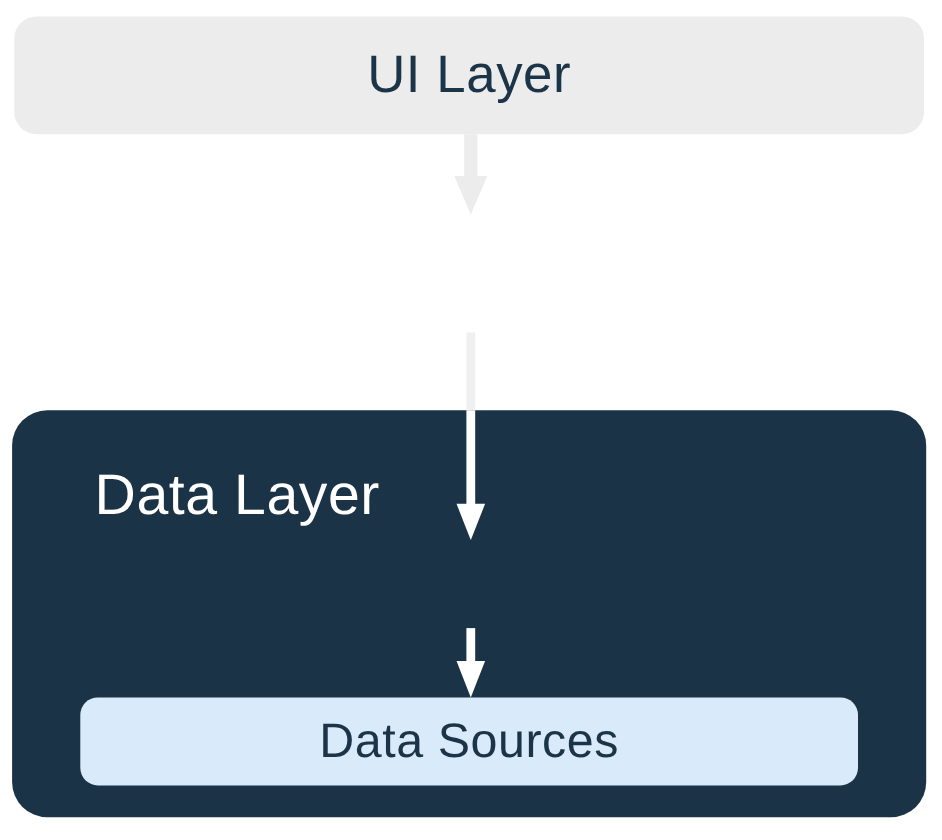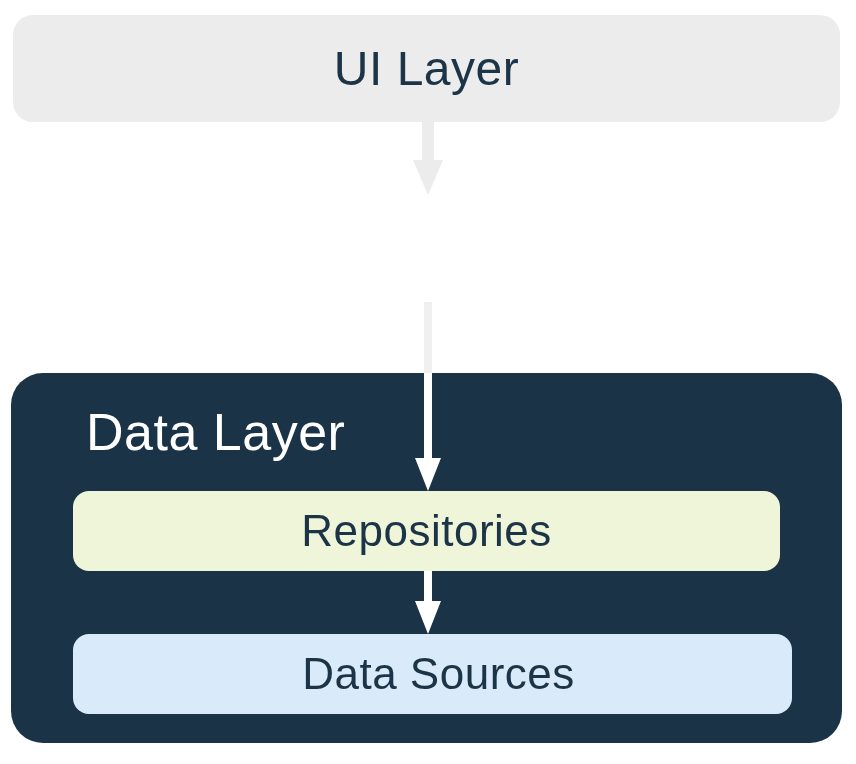--- a/index.html
+++ b/index.html
@@ -52,41 +52,41 @@
     left: 11px;
     top: 373px;
     width: 831px;
     height: 370px;
     background: var(--data-layer-bg);
     border-radius: 32px;
   }
   .data-layer-label {
     position: absolute;
     left: 86px;
-    top: 401px;
+    top: 419px;
     color: var(--data-layer-text);
     font-size: 52px;
     line-height: 1.2;
     letter-spacing: 0.5px;
   }
   .inner-box {
     position: absolute;
     left: 73px;
     width: 707px;
     height: 80px;
     border-radius: 16px;
     display: flex;
     align-items: center;
     justify-content: center;
     color: var(--inner-box-text);
     font-size: 44px;
     letter-spacing: 0.5px;
   }
   .repositories { top: 491px; background: var(--repositories-bg); }
-  .data-sources { top: 634px; background: var(--data-sources-bg); padding-left: 12px; }
+  .data-sources { top: 634px; background: var(--data-sources-bg); }
   .arrow {
     position: absolute;
     left: 408px;
     z-index: 5;
   }
   .arrow-1 { top: 122px; }
   .arrow-2 { top: 302px; }
   .arrow-3 { top: 571px; }
   .fill-gray  { fill: var(--arrow-gray); }
   .fill-light { fill: var(--arrow-light); }
@@ -109,23 +109,20 @@
 
   <div class="data-layer"></div>
   <div class="data-layer-label">Data Layer</div>
 
   <svg class="arrow arrow-2" width="40" height="189" viewBox="0 0 40 189">
     <rect class="fill-light" x="16" y="0" width="8" height="71"></rect>
     <rect class="fill-white" x="16" y="71" width="8" height="87"></rect>
     <polygon class="fill-white" points="7,156 33,156 20,189"></polygon>
   </svg>
 
-  <div class="inner-box repositories">
-    <span>Repositories</span>
-  </div>
 
   <svg class="arrow arrow-3" width="40" height="63" viewBox="0 0 40 63">
     <rect class="fill-white" x="16" y="0" width="8" height="32"></rect>
     <polygon class="fill-white" points="7,30 33,30 20,63"></polygon>
   </svg>
 
   <div class="inner-box data-sources">
     <span>Data Sources</span>
   </div>
 

